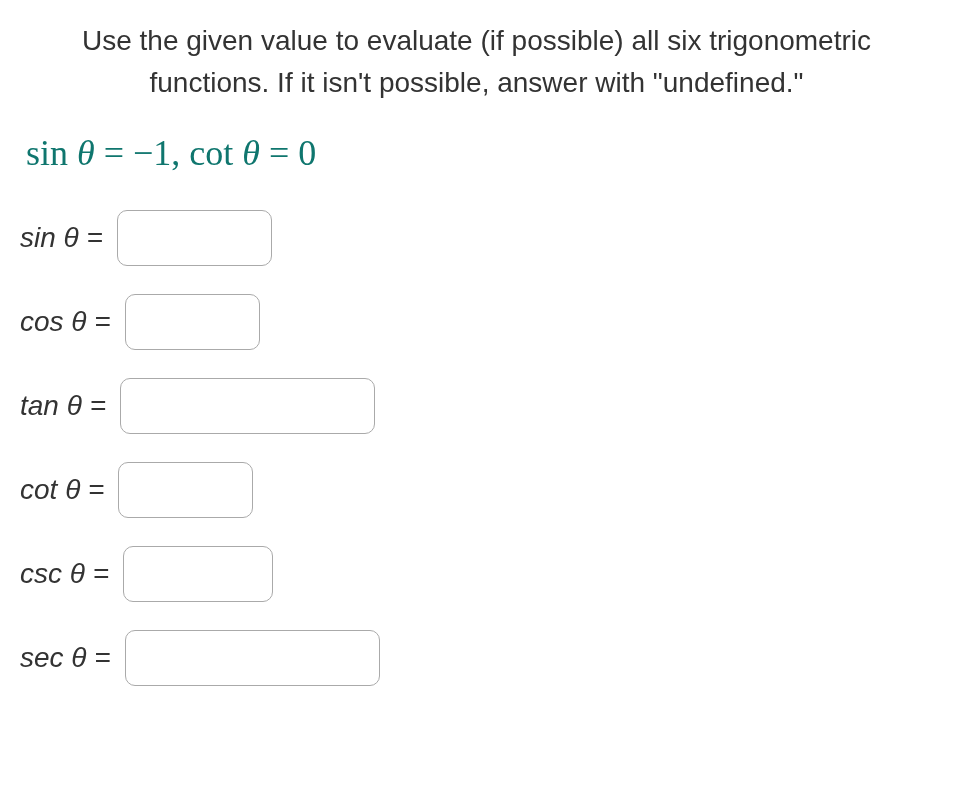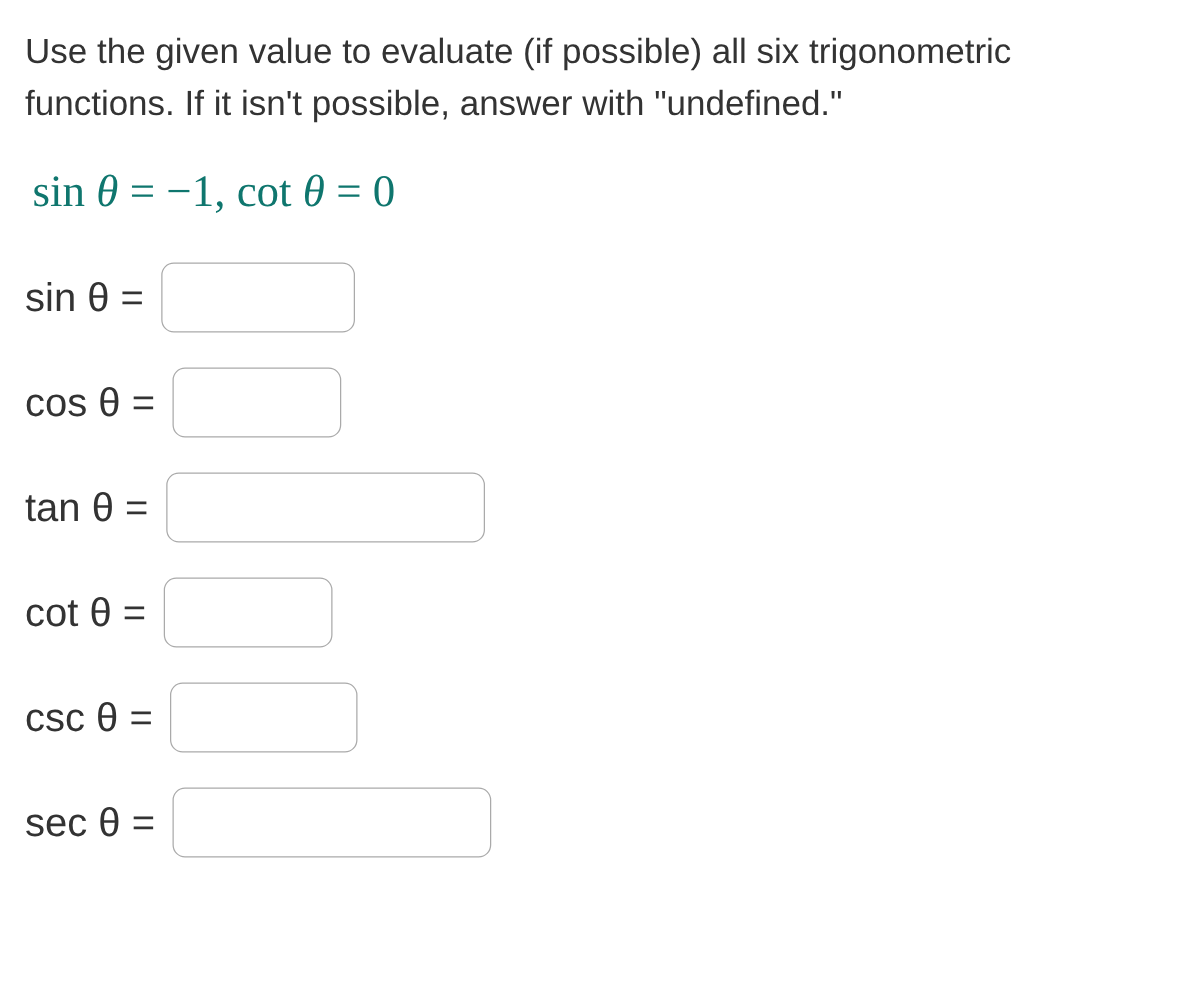--- a/index.html
+++ b/index.html
@@ -12,37 +12,39 @@
       font-size: 28px;
       color: #333;
       padding: 20px;
       width: 953px;
       background: #fff;
     }
     .question-text {
       line-height: 1.5;
       margin-bottom: 28px;
       color: #333;
+      text-align: center;
     }
     .given-equation {
       font-family: 'Times New Roman', Times, serif;
       font-size: 36px;
       margin-bottom: 36px;
       color: #0f766e;
       padding-left: 6px;
     }
     .answer-row {
       display: flex;
       align-items: center;
       margin-bottom: 28px;
     }
     .answer-label {
-      font-size: 32px;
+      font-size: 28px;
       margin-right: 14px;
       white-space: nowrap;
+      font-style: italic;
     }
     .answer-input {
       border: 1px solid #aaa;
       border-radius: 10px;
       height: 56px;
       padding: 6px 10px;
       font-size: 24px;
       background: #fff;
     }
     .w-sin { width: 155px; }

